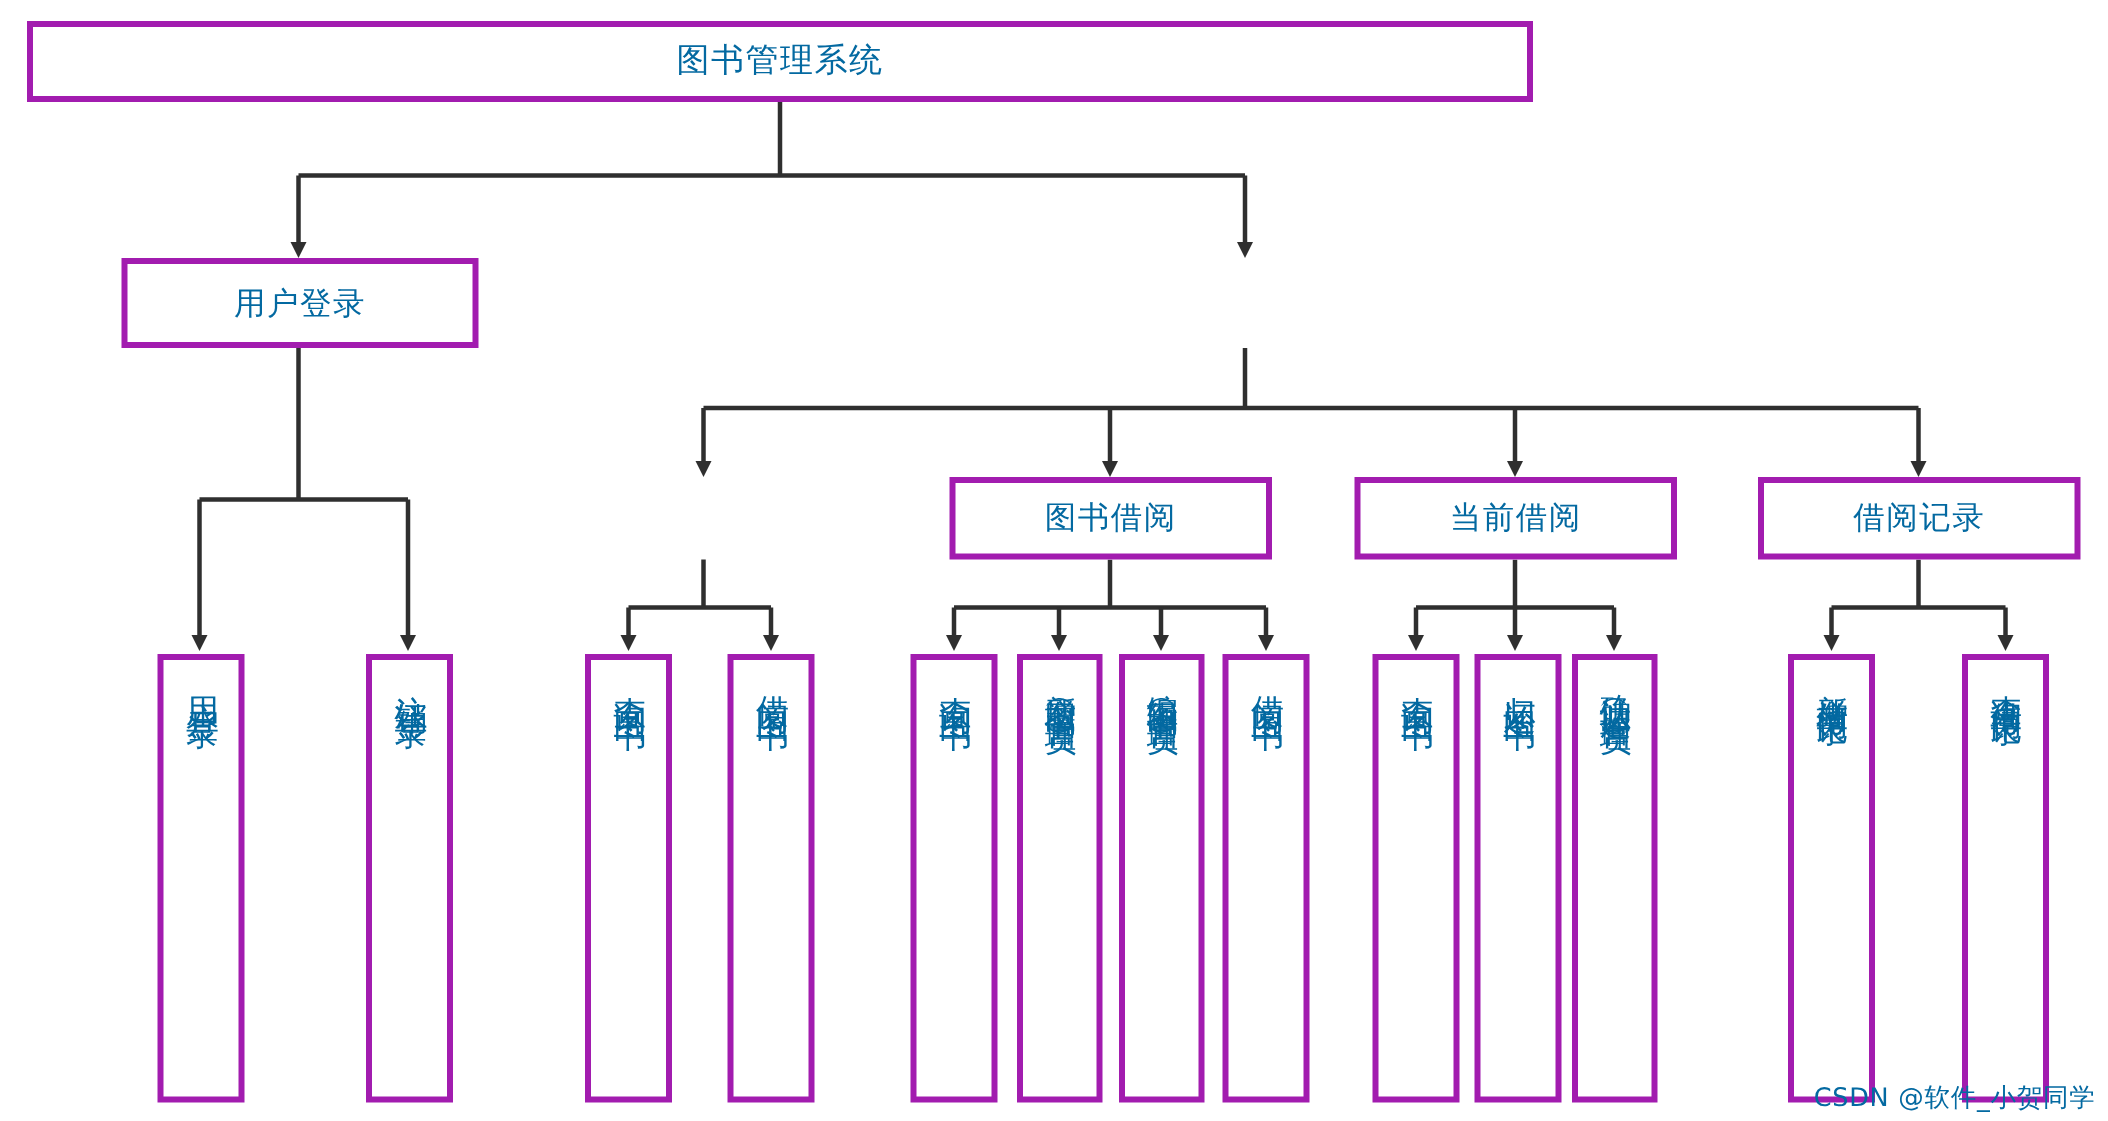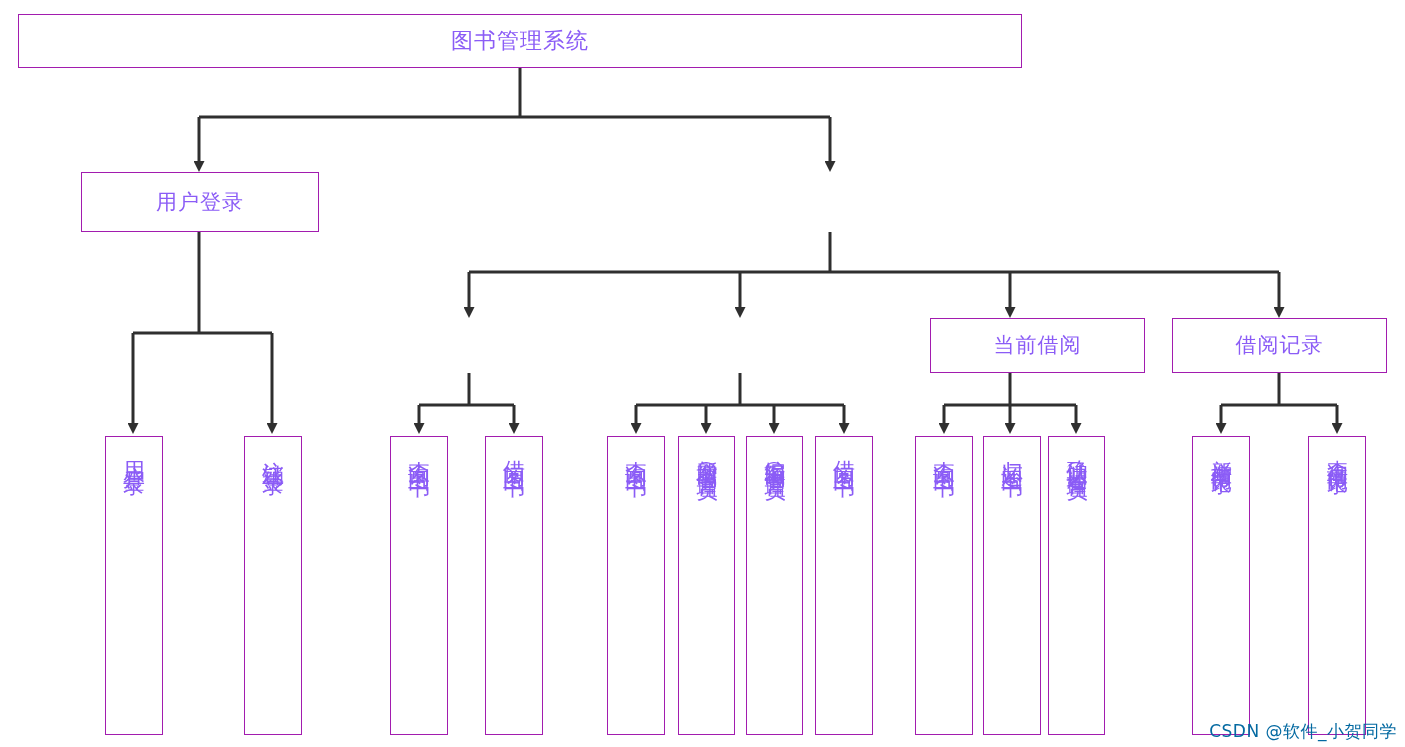--- a/index.html
+++ b/index.html
@@ -8,25 +8,25 @@
     font-family:"DejaVu Sans","Liberation Sans",sans-serif;
     width:1405px;height:747px;position:relative;overflow:hidden;
   }
   #diagram-canvas{position:absolute;left:0;top:0;width:1405px;height:747px;}
   svg.wires{position:absolute;left:0;top:0;width:1405px;height:747px;pointer-events:none;}
 
   .node{
     position:absolute;
     box-sizing:border-box;
     background:#ffffff;
-    border:1px solid #a21caf;
+    border:4px solid #a21caf;
     display:flex;
     align-items:center;
     justify-content:center;
-    color:#8b5cf6;
+    color:#0369a1;
   }
   .node .label{
     white-space:nowrap;
     line-height:1.05;
   }
 
   
   .node.horiz .label{
     font-size:21px;
     letter-spacing:1px;
@@ -119,21 +119,24 @@
   </svg>
 
   <div class="node horiz root" style="left:18px;top:14px;width:1004px;height:54px;">
     <span class="label">图书管理系统</span>
   </div>
 
   <div class="node horiz" style="left:81px;top:172px;width:238px;height:60px;">
     <span class="label">用户登录</span>
   </div>
 
-  <div class="node horiz" style="left:930px;top:318px;width:215px;height:55px;">
+  <div class="node horiz" style="left:633px;top:318px;width:215px;height:55px;">
+    <span class="label">图书借阅</span>
+  </div>
+  <div class="node horiz" style="left:903px;top:318px;width:215px;height:55px;">
     <span class="label">当前借阅</span>
   </div>
   <div class="node horiz" style="left:1172px;top:318px;width:215px;height:55px;">
     <span class="label">借阅记录</span>
   </div>
 
   <div class="node vert" style="left:105px;top:436px;width:58px;height:299px;">
     <span class="label">用户登录</span>
   </div>
   <div class="node vert" style="left:244px;top:436px;width:58px;height:299px;">

